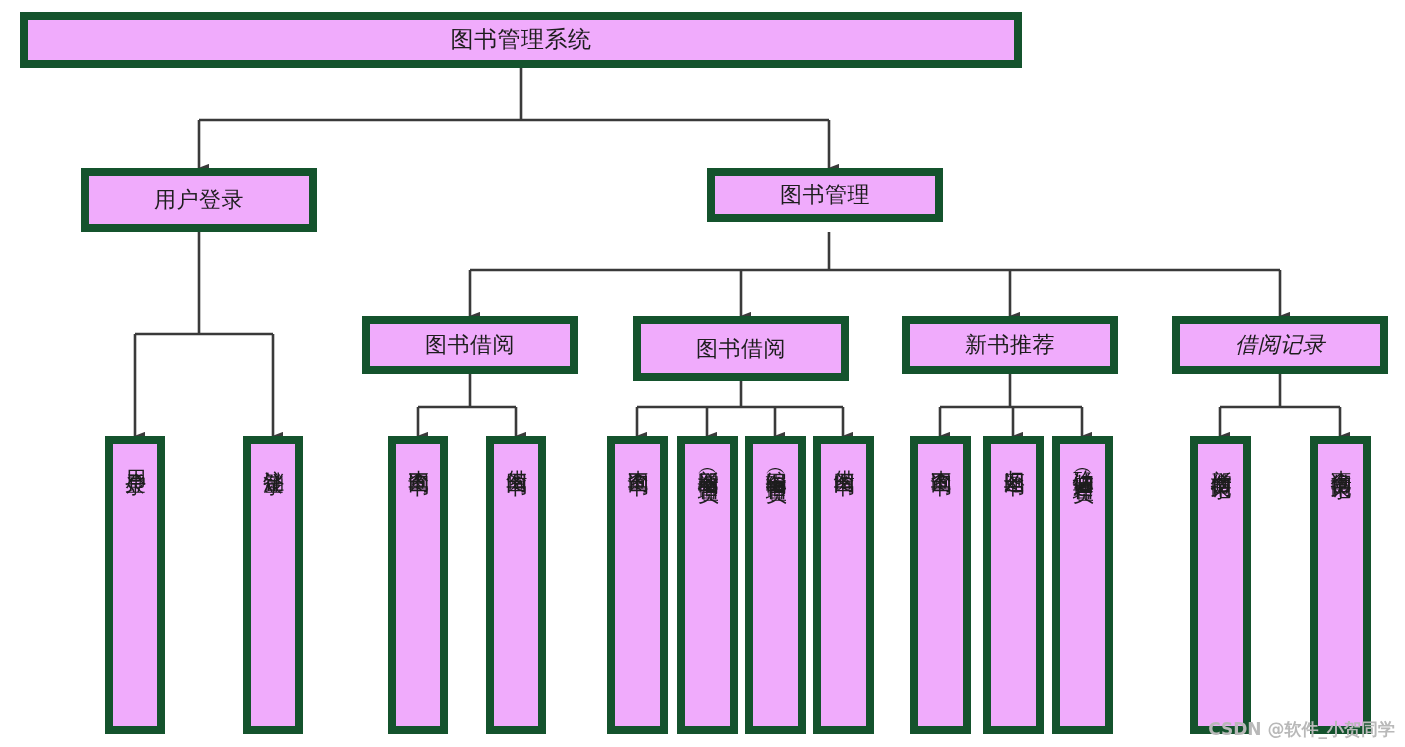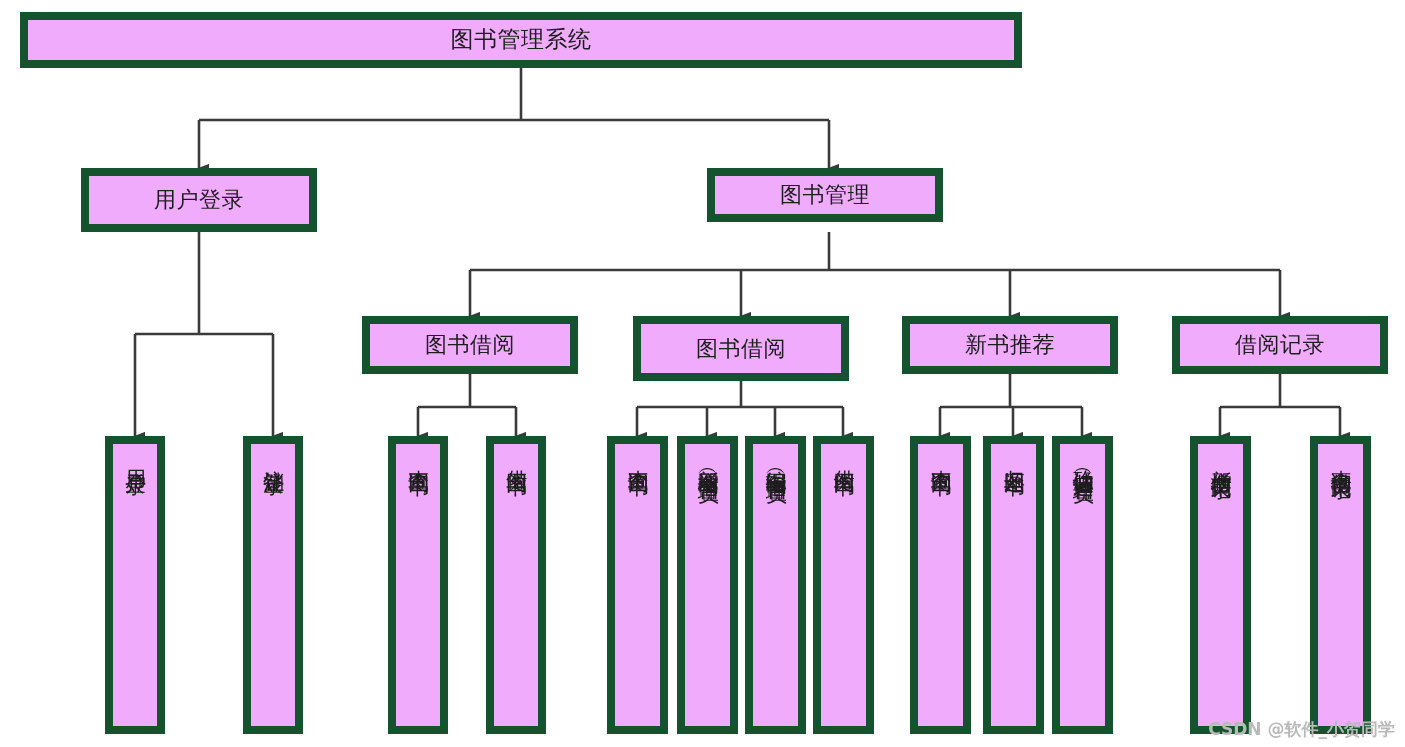--- a/index.html
+++ b/index.html
@@ -140,21 +140,21 @@
       </div>
       <div class="node-box node-h level-3" style="left: 362px; top: 316px; width: 216px; height: 58px;">
         <span class="node-label">图书借阅</span>
       </div>
       <div class="node-box node-h level-3" style="left: 633px; top: 316px; width: 216px; height: 65px;">
         <span class="node-label">图书借阅</span>
       </div>
       <div class="node-box node-h level-3" style="left: 902px; top: 316px; width: 216px; height: 58px;">
         <span class="node-label">新书推荐</span>
       </div>
-      <div class="node-box node-h level-3" style="left: 1172px; top: 316px; width: 216px; height: 58px;">
+      <div class="node-box node-h level-3" style="left: 1172px; top: 316px; width: 216px; height: 58px; font-style: italic;">
         <span class="node-label">借阅记录</span>
       </div>
       <div class="node-box node-v level-4" style="left: 105px; top: 436px; width: 60px; height: 298px;">
         <span class="node-label">用户登录</span>
       </div>
       <div class="node-box node-v level-4" style="left: 243px; top: 436px; width: 60px; height: 298px;">
         <span class="node-label">注销登录</span>
       </div>
       <div class="node-box node-v level-4" style="left: 388px; top: 436px; width: 60px; height: 298px;">
         <span class="node-label">查询图书</span>

